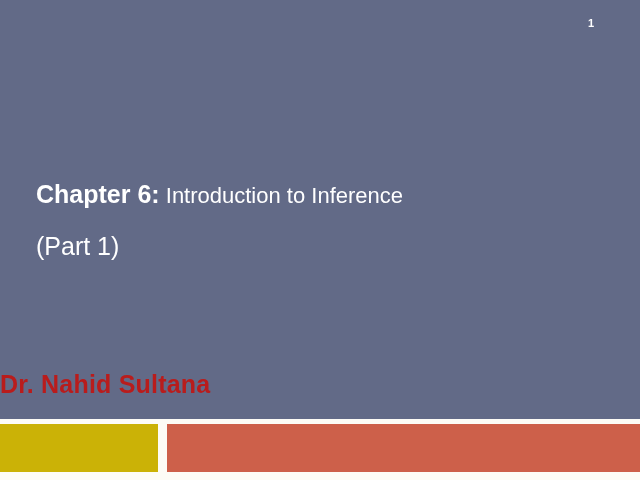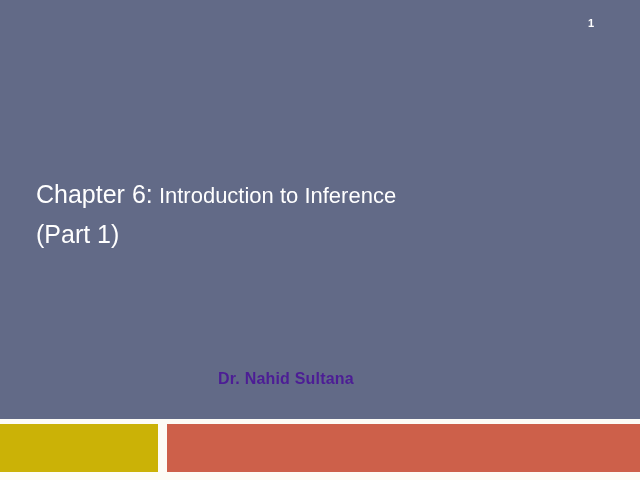--- a/index.html
+++ b/index.html
@@ -63,43 +63,43 @@
     top: 178px;
     width: 560px;
     color: #ffffff;
   }
   .subtitle-line-1 {
     font-size: 25px;
     line-height: 33px;
     white-space: nowrap;
   }
   .chapter-label {
-    font-weight: normal;
+    font-weight: bold;
     font-size: 25px;
   }
   .chapter-topic {
     font-weight: 400;
     font-size: 22px;
   }
   .subtitle-line-2 {
-    margin-top: 6px;
+    margin-top: 18px;
     font-size: 25px;
     font-weight: 400;
     line-height: 33px;
   }
 
   
   .author {
     position: absolute;
     left: 0;
     right: 68px;
     top: 370px;
-    text-align: center;
-    color: #4c1d95;
-    font-size: 16px;
+    text-align: left;
+    color: #b91c1c;
+    font-size: 25px;
     font-weight: bold;
     letter-spacing: 0.2px;
   }
 
   
   .footer-band {
     position: absolute;
     left: 0;
     top: 419px;
     width: 640px;

